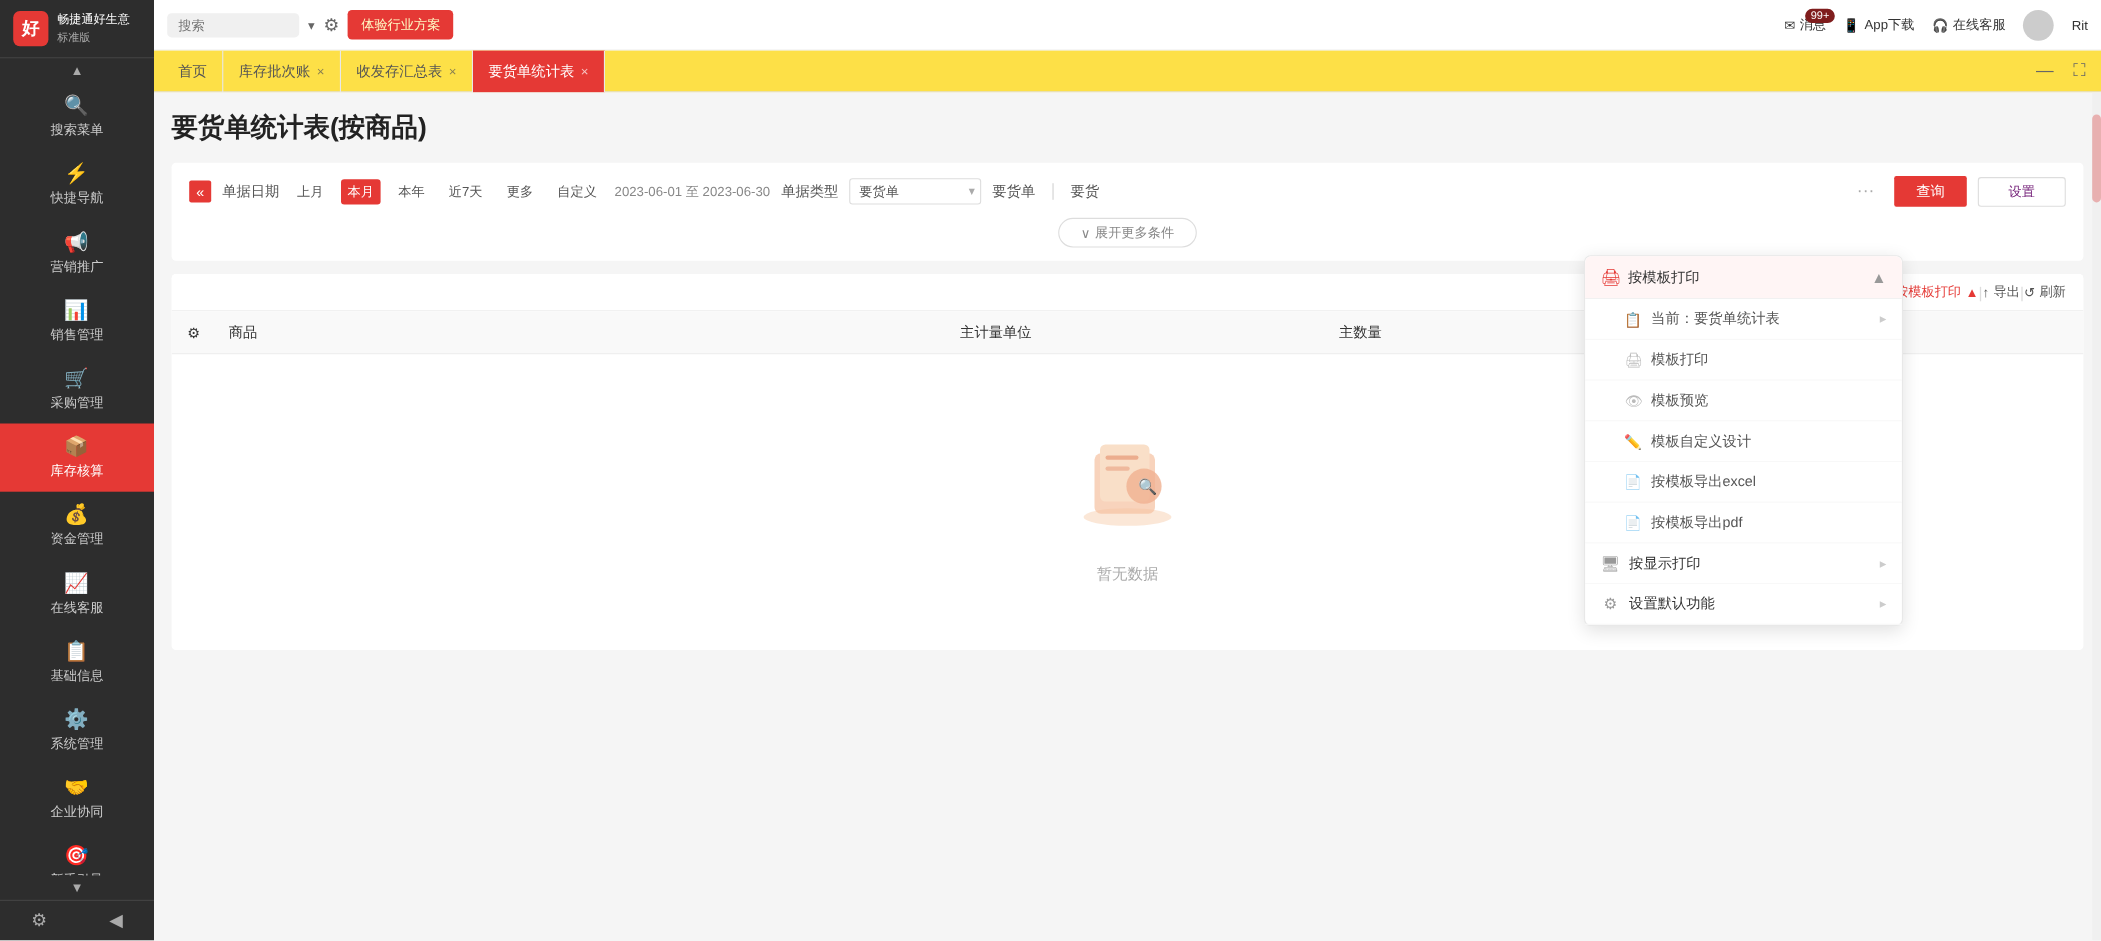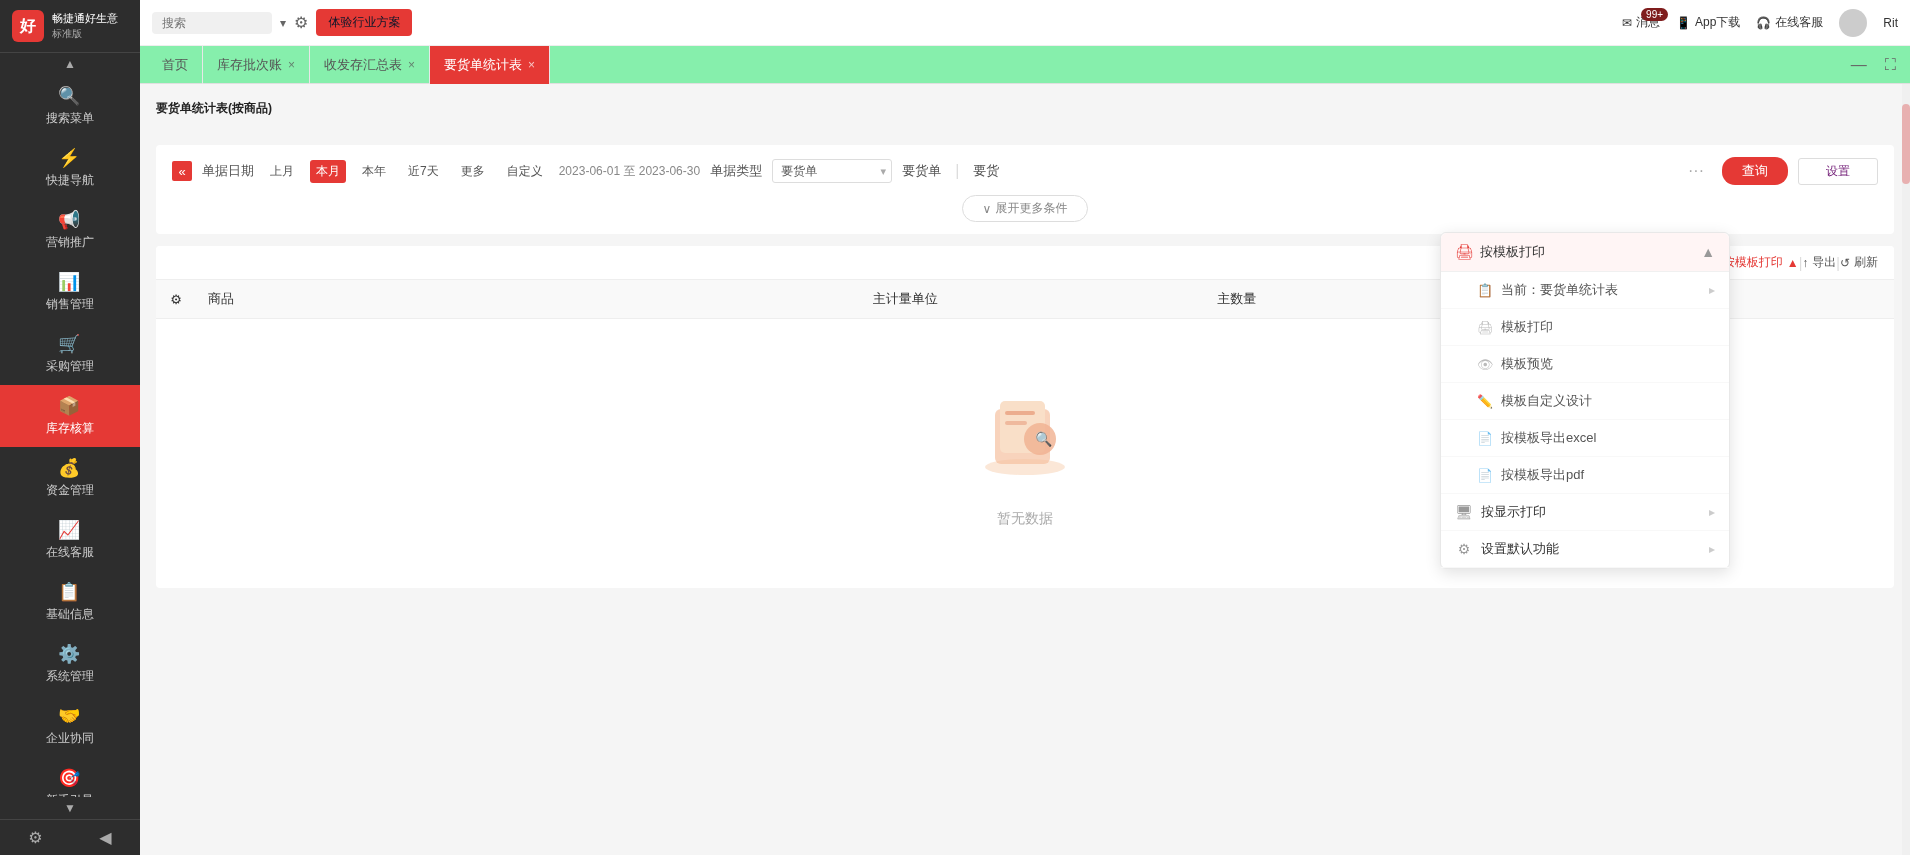--- a/index.html
+++ b/index.html
@@ -129,21 +129,21 @@
     }
     .topbar-gear {
       background: none;
       border: none;
       cursor: pointer;
       color: #666;
       font-size: 16px;
     }
     .topbar-industry-btn {
       background: #e53935;
-      color: #0f172a;
+      color: #fef9c3;
       border: none;
       border-radius: 4px;
       padding: 5px 12px;
       font-size: 12px;
       cursor: pointer;
     }
     .topbar-spacer { flex: 1; }
     .topbar-right {
       display: flex;
       align-items: center;
@@ -176,21 +176,21 @@
       background: #ccc;
       border-radius: 50%;
     }
     .topbar-username {
       font-size: 12px;
       color: #333;
     }
 
     
     .tabs-bar {
-      background: #86efac;
+      background: #fde047;
       height: 38px;
       display: flex;
       align-items: center;
       border-bottom: 1px solid #e0e0e0;
       padding: 0 8px;
       gap: 0;
       position: relative;
     }
     .tab {
       display: flex;
@@ -233,24 +233,24 @@
     .page-content {
       flex: 1;
       background: #f5f5f5;
       overflow: auto;
       padding: 16px;
       position: relative;
     }
 
     
     .page-title {
-      font-size: 12px;
+      font-size: 24px;
       font-weight: bold;
       color: #222;
-      margin-bottom: 28px;
+      margin-bottom: 16px;
     }
 
     
     .filter-card {
       background: #fff;
       border-radius: 4px;
       padding: 12px 16px;
       margin-bottom: 12px;
       position: relative;
     }
@@ -323,21 +323,21 @@
     .filter-dots {
       font-size: 16px;
       color: #aaa;
       cursor: pointer;
       margin-left: auto;
     }
     .query-btn {
       background: #e53935;
       color: white;
       border: none;
-      border-radius: 13px;
+      border-radius: 2px;
       padding: 5px 20px;
       font-size: 13px;
       cursor: pointer;
       margin-left: 8px;
     }
     .settings-btn {
       border: 1px solid #ddd;
       background: #fff;
       color: #701a75;
       border-radius: 3px;

